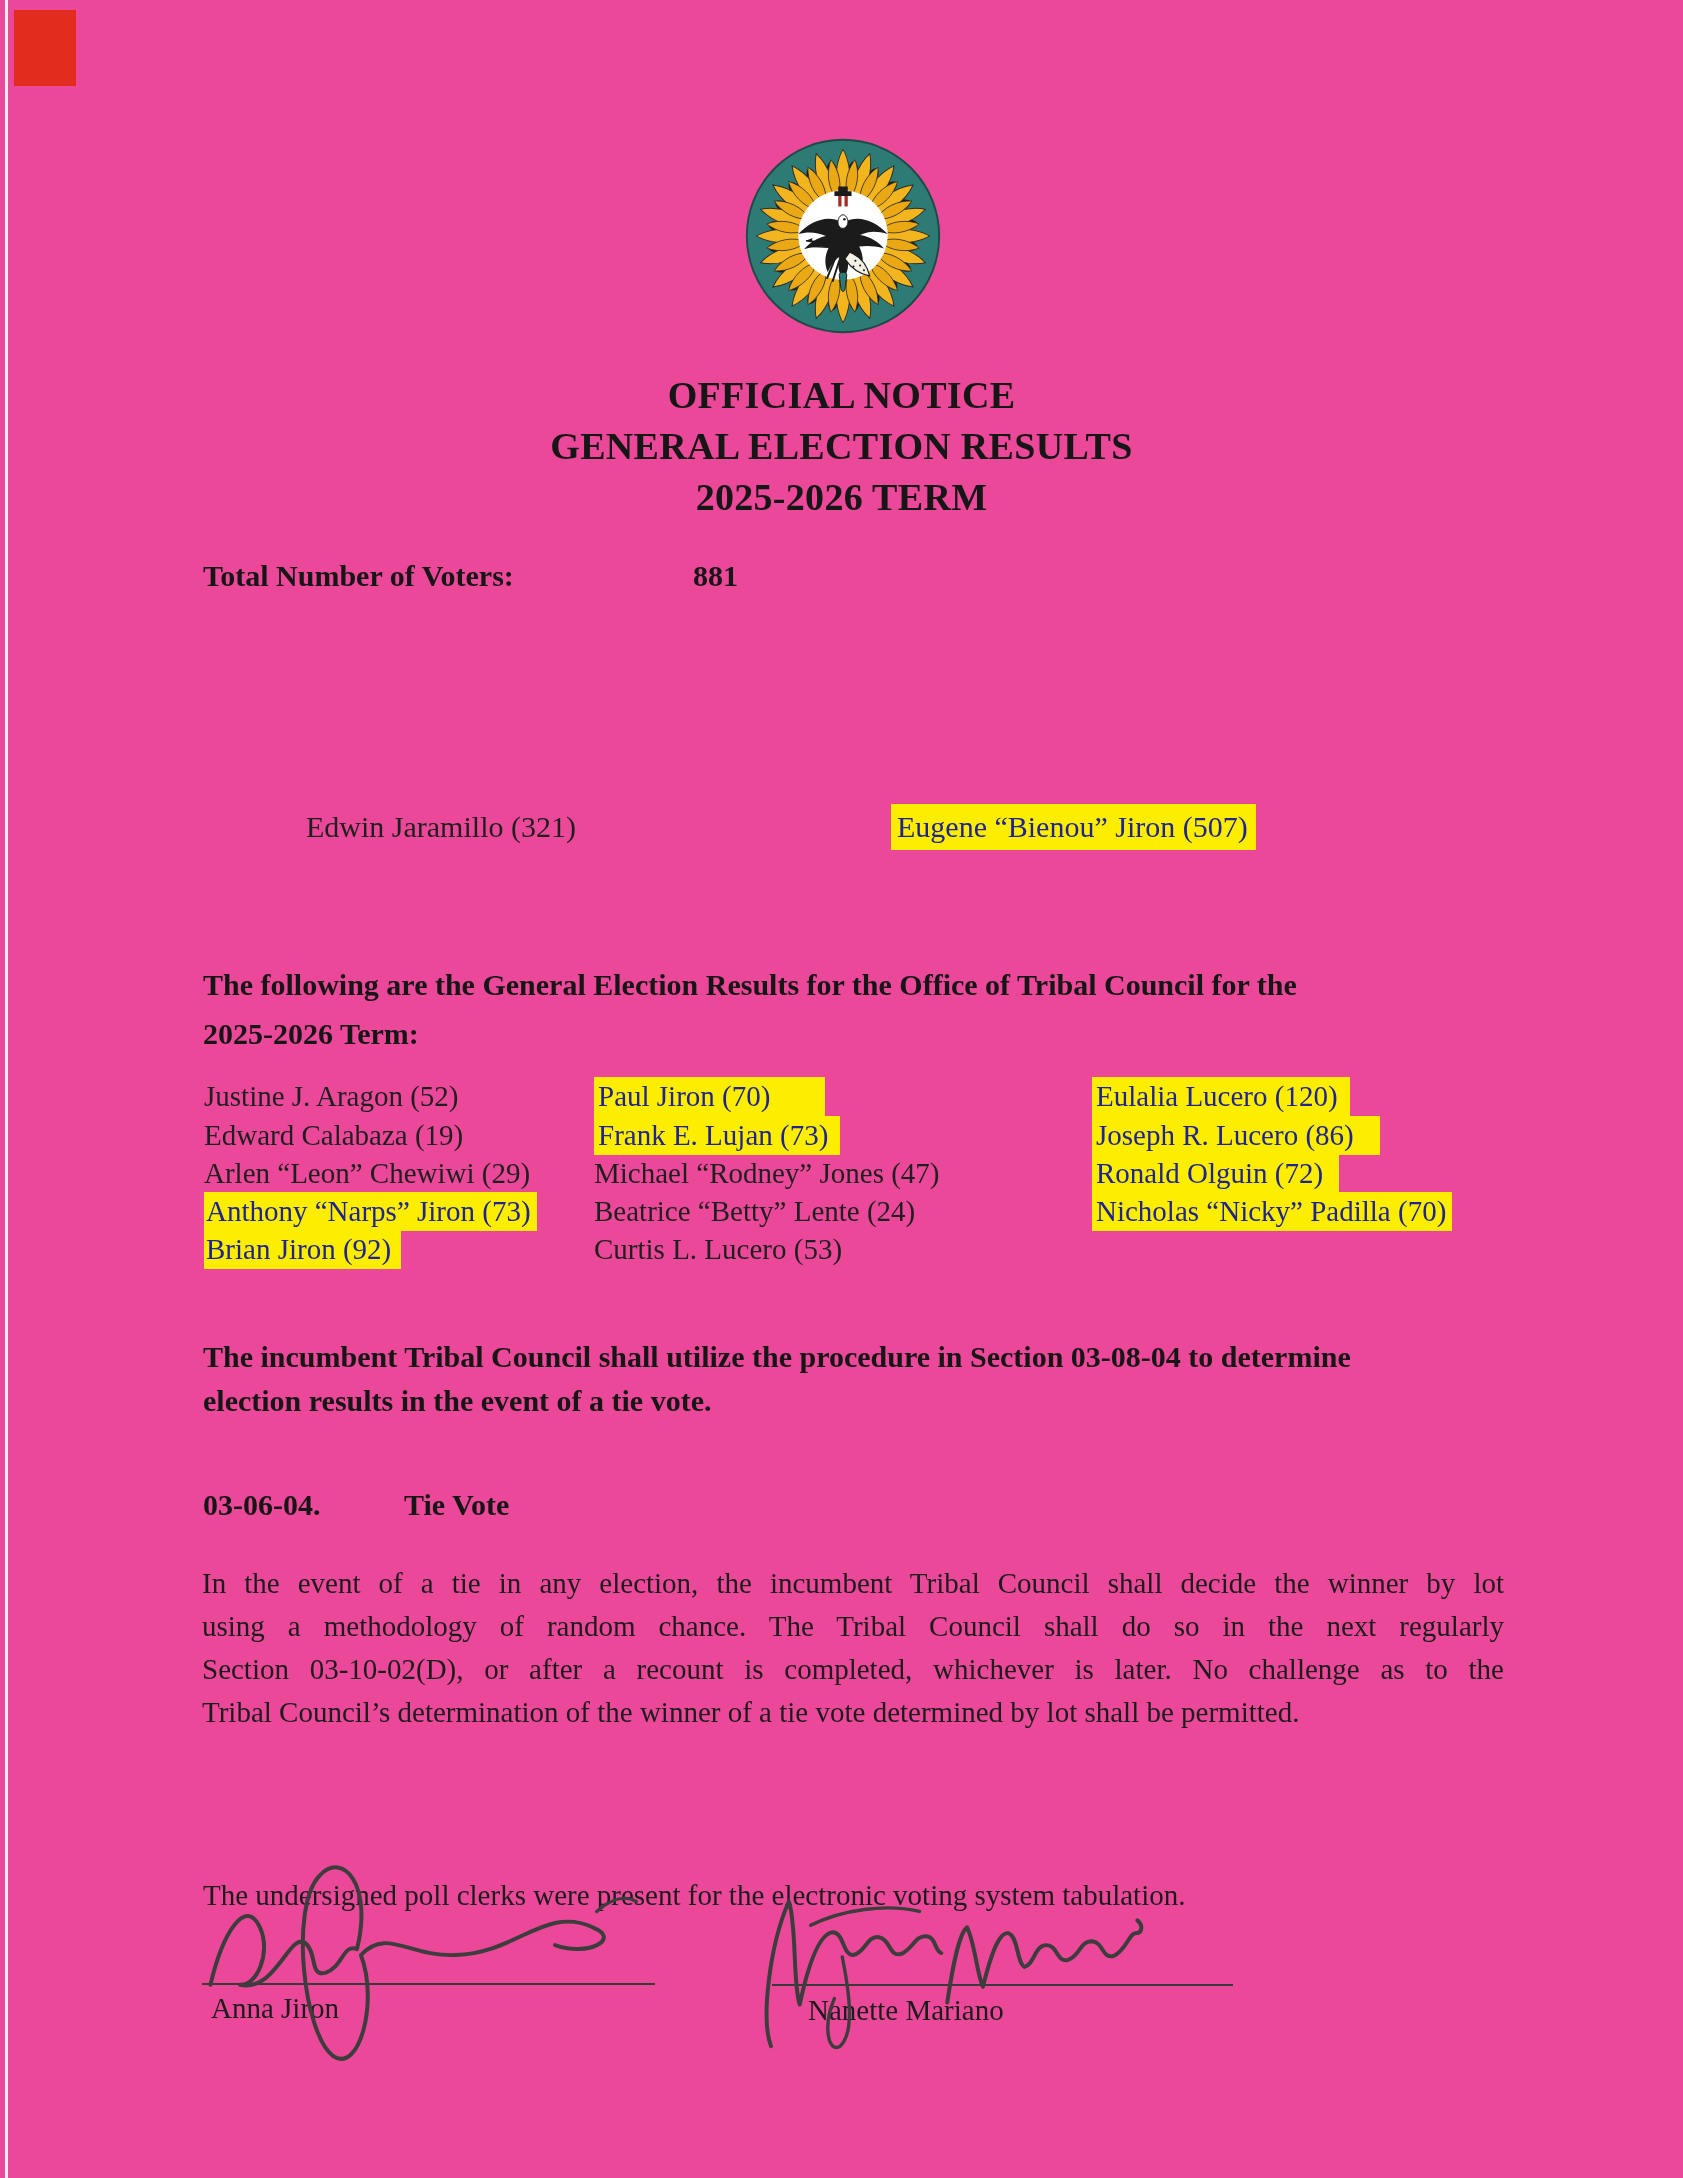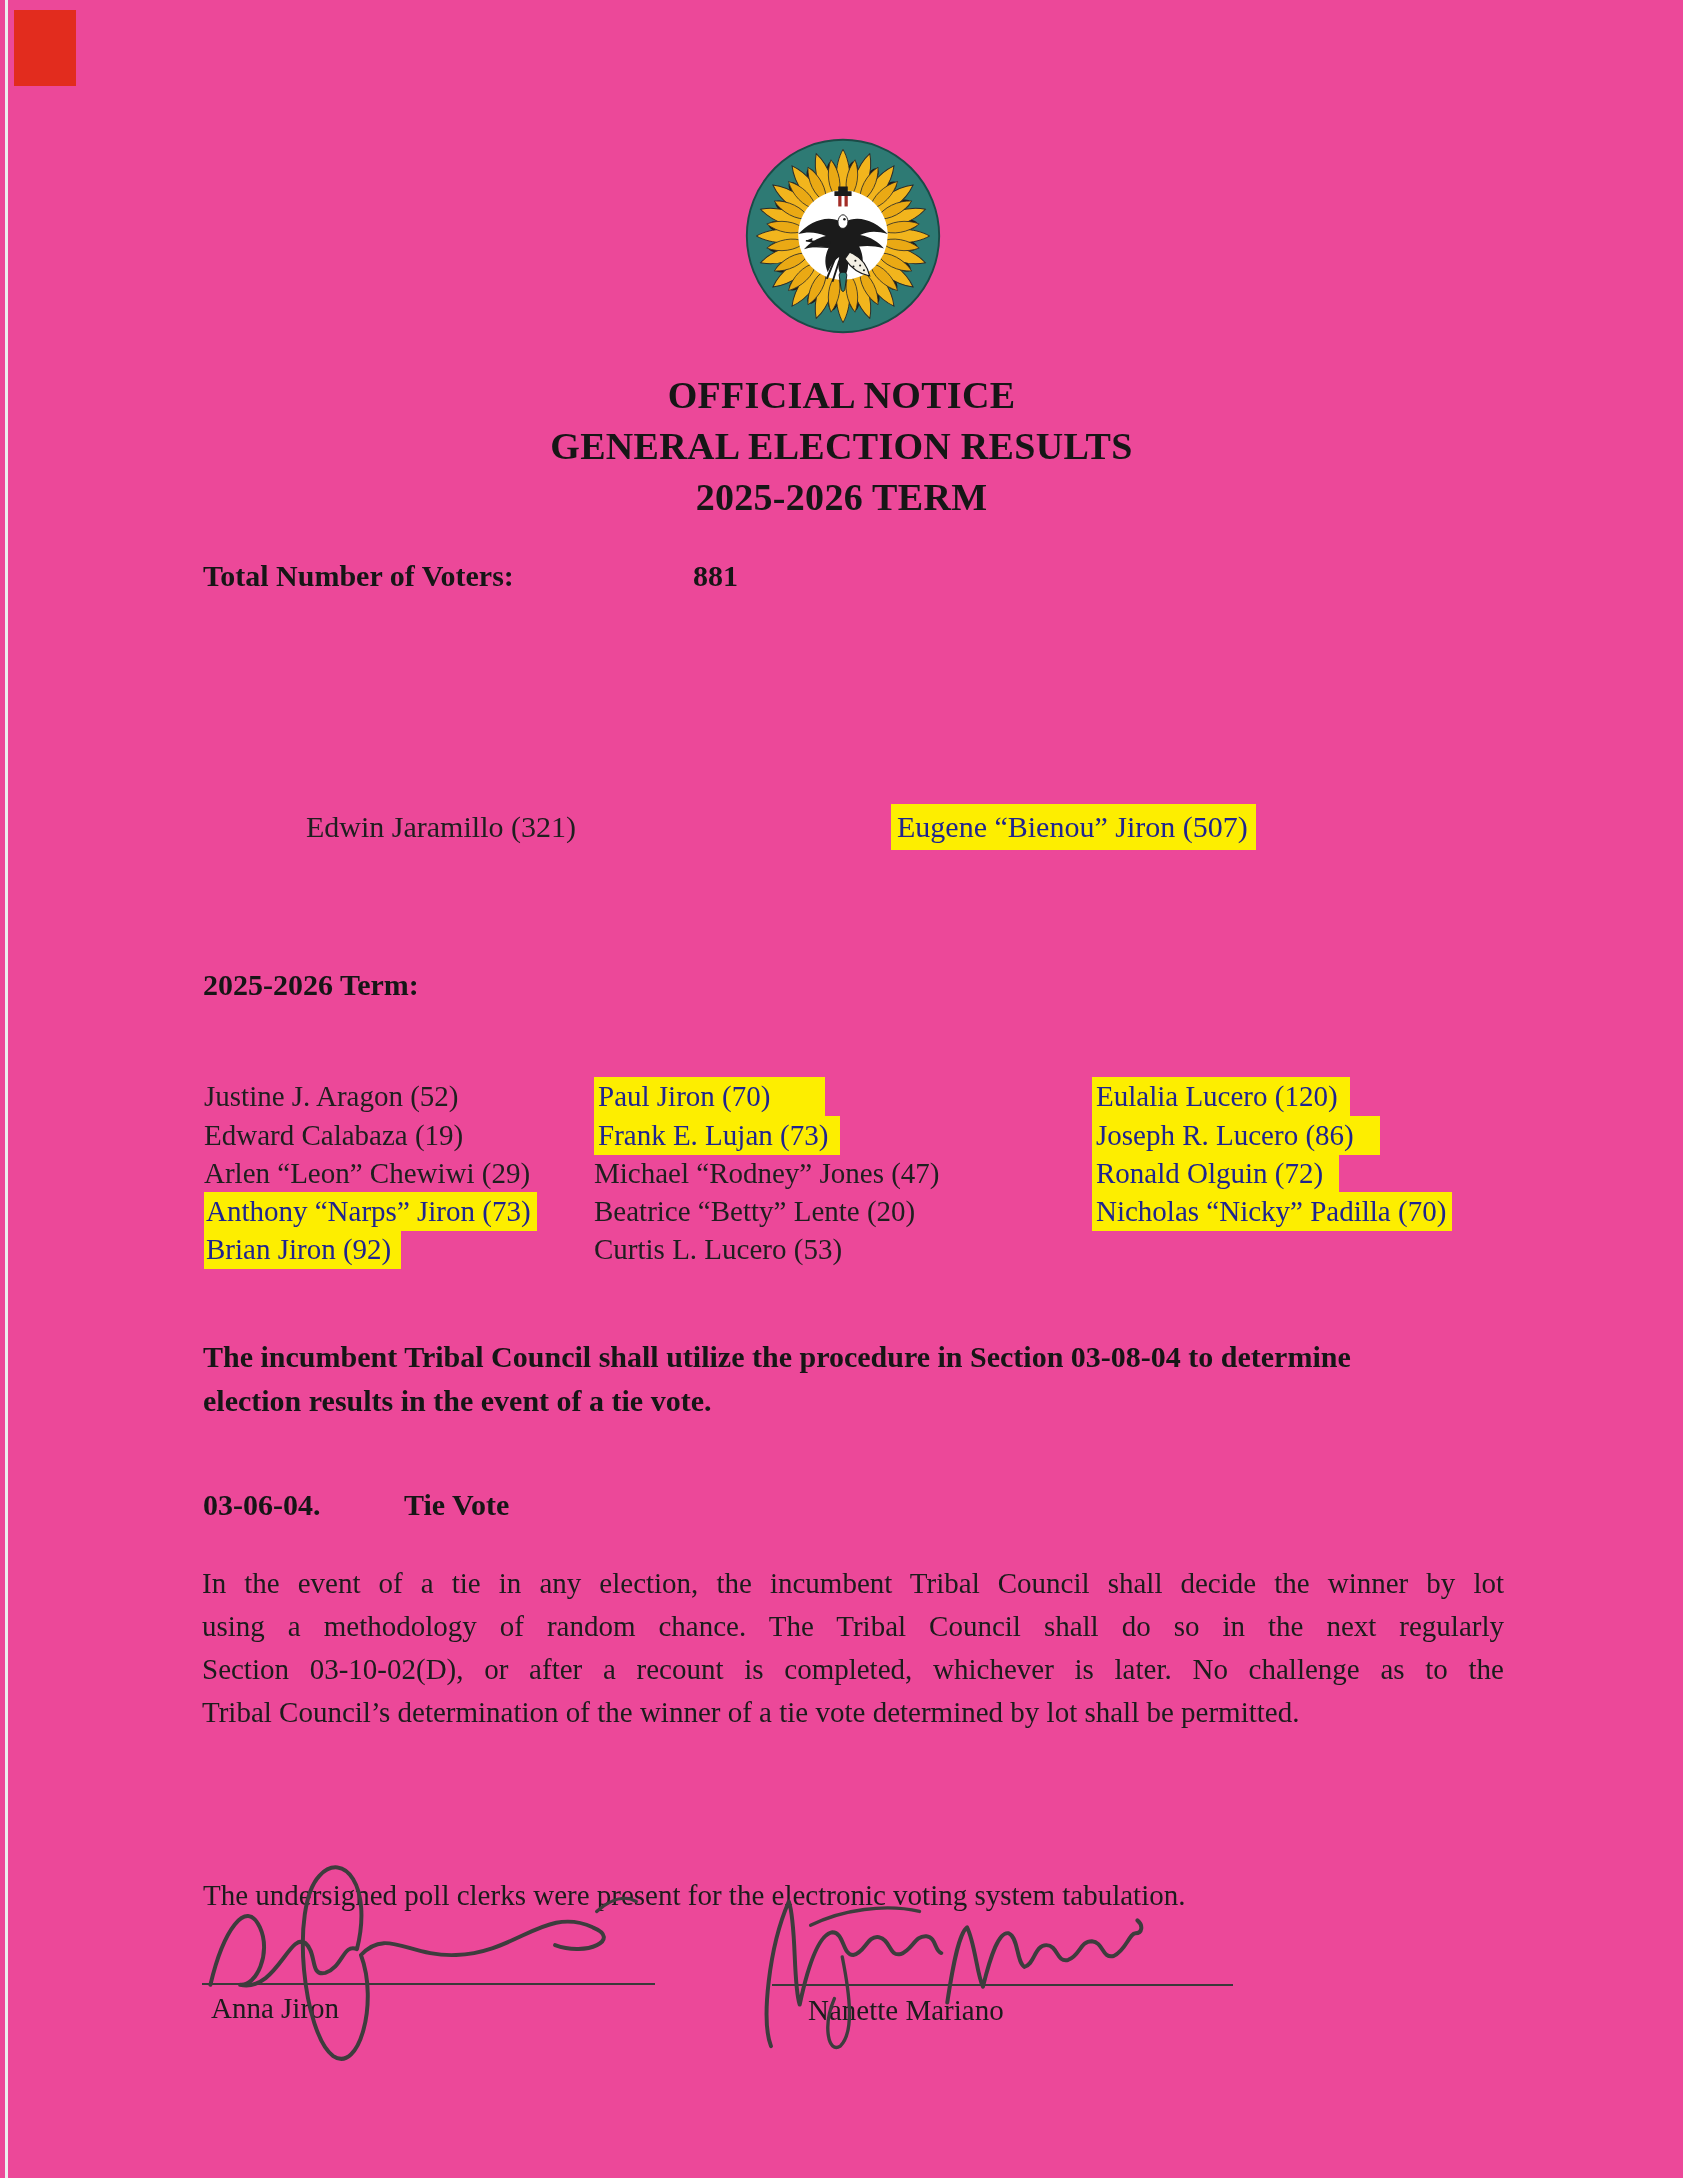--- a/index.html
+++ b/index.html
@@ -153,20 +153,21 @@
     <span class="voters-label">Total Number of Voters:</span>
     <span class="voters-value">881</span>
   </div>
 
   <div class="gov-cands">
     <span class="gov-cand-1">Edwin Jaramillo (321)</span>
     <span class="gov-cand-2 hl" style="background:#fdee00; padding:0 8px 0 6px; line-height:46px;">Eugene “Bienou” Jiron (507)</span>
   </div>
 
   <div class="bold-head council-head">
+    <div>The following are the General Election Results for the Office of Tribal Council for the</div>
     <div>2025-2026 Term:</div>
   </div>
 
   <div class="council-grid">
     <div class="council-row cr-0">
       <span class="row-cell col-0">Justine J. Aragon (52)</span>
       <span class="row-cell col-1"><span class="hl" style="background:#fdee00; padding:0 55px 0 4px;">Paul Jiron (70)</span></span>
       <span class="row-cell col-2"><span class="hl" style="background:#fdee00; padding:0 12px 0 4px;">Eulalia Lucero (120)</span></span>
     </div>
     <div class="council-row cr-1">
@@ -174,21 +175,21 @@
       <span class="row-cell col-1"><span class="hl" style="background:#fdee00; padding:0 12px 0 4px;">Frank E. Lujan (73)</span></span>
       <span class="row-cell col-2"><span class="hl" style="background:#fdee00; padding:0 26px 0 4px;">Joseph R. Lucero (86)</span></span>
     </div>
     <div class="council-row cr-2">
       <span class="row-cell col-0">Arlen “Leon” Chewiwi (29)</span>
       <span class="row-cell col-1">Michael “Rodney” Jones (47)</span>
       <span class="row-cell col-2"><span class="hl" style="background:#fdee00; padding:0 16px 0 4px;">Ronald Olguin (72)</span></span>
     </div>
     <div class="council-row cr-3">
       <span class="row-cell col-0"><span class="hl" style="background:#fdee00; padding:0 6px 0 2px;">Anthony “Narps” Jiron (73)</span></span>
-      <span class="row-cell col-1">Beatrice “Betty” Lente (20)</span>
+      <span class="row-cell col-1">Beatrice “Betty” Lente (24)</span>
       <span class="row-cell col-2"><span class="hl" style="background:#fdee00; padding:0 6px 0 4px;">Nicholas “Nicky” Padilla (70)</span></span>
     </div>
     <div class="council-row cr-4">
       <span class="row-cell col-0"><span class="hl" style="background:#fdee00; padding:0 10px 0 2px;">Brian Jiron (92)</span></span>
       <span class="row-cell col-1">Curtis L. Lucero (53)</span>
     </div>
   </div>
 
   <div class="tie-note">
     <div>The incumbent Tribal Council shall utilize the procedure in Section 03-08-04 to determine</div>

